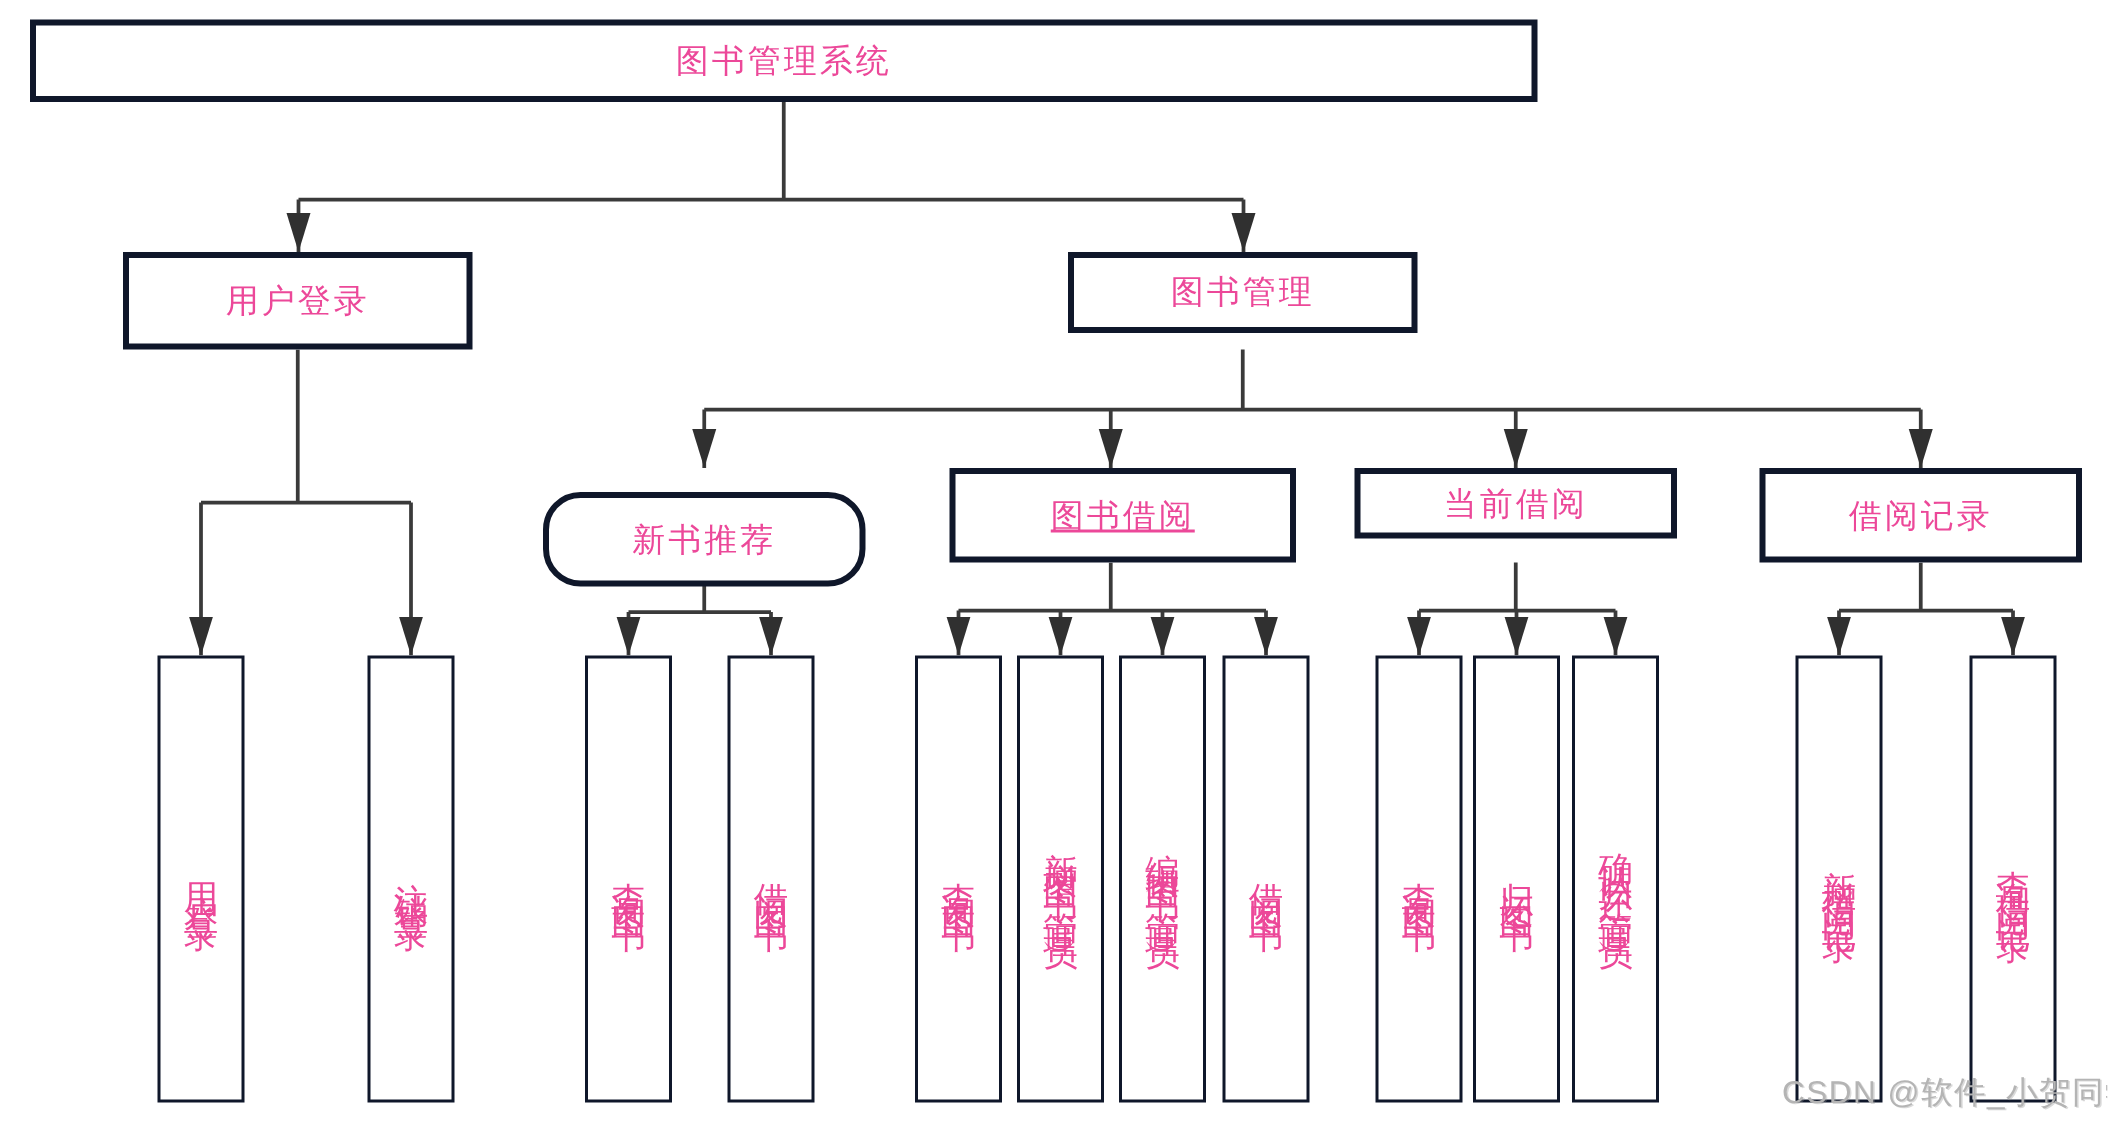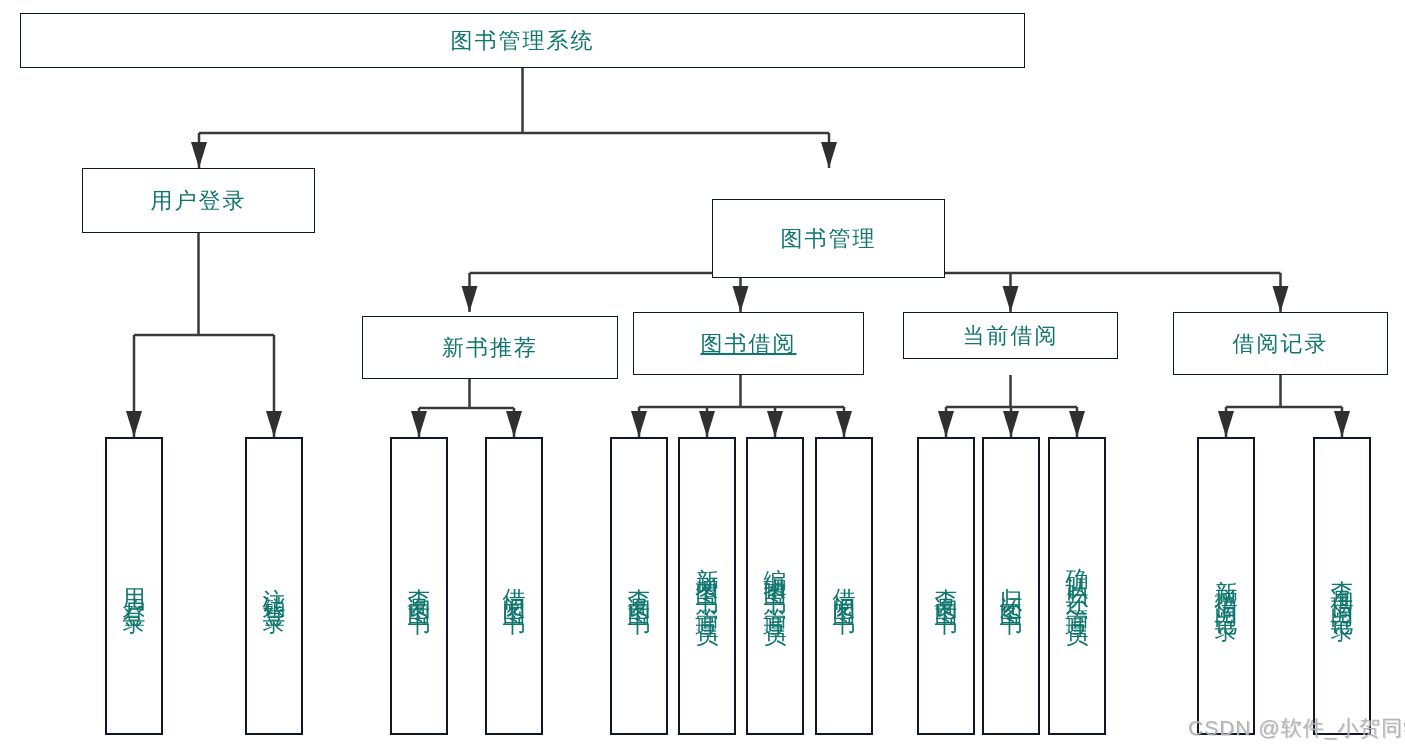--- a/index.html
+++ b/index.html
@@ -11,22 +11,22 @@
     overflow: hidden;
     font-family: "Liberation Sans", "DejaVu Sans", sans-serif;
   }
   .wires { position: absolute; left: 0; top: 0; z-index: 1; }
   .ln { stroke: #3a3a3a; stroke-width: 2.5; fill: none; }
   .node {
     position: absolute;
     z-index: 2;
     box-sizing: border-box;
     background: #ffffff;
-    border: 1px solid #0f172a;
-    color: #0f766e;
+    border: 4px solid #0f172a;
+    color: #ec4899;
     display: flex;
     align-items: center;
     justify-content: center;
     text-align: center;
   }
   .h-node { font-size: 22px; letter-spacing: 2px; }
   .v-node {
     writing-mode: vertical-lr;
     text-orientation: mixed;
     font-size: 23px;
@@ -89,23 +89,23 @@
     <line class="ln" x1="1077" y1="407" x2="1077" y2="437" marker-end="url(#arw)"></line>
 
     <path class="ln" d="M1280.5,375 V407 M1226,407 H1342"></path>
     <line class="ln" x1="1226" y1="407" x2="1226" y2="437" marker-end="url(#arw)"></line>
     <line class="ln" x1="1342" y1="407" x2="1342" y2="437" marker-end="url(#arw)"></line>
   </svg>
 
   <div class="node h-node" style="left:20px; top:13px; width:1005px; height:55px;">图书管理系统</div>
 
   <div class="node h-node" style="left:82px; top:168px; width:233px; height:65px;">用户登录</div>
-  <div class="node h-node" style="left:712px; top:168px; width:233px; height:79px;margin-top:31px;">图书管理</div>
+  <div class="node h-node" style="left:712px; top:168px; width:233px; height:54px;">图书管理</div>
 
-  <div class="node h-node" style="left:362px; top:316px; width:256px; height:63px;">新书推荐</div>
+  <div class="node h-node" style="left:362px; top:328px; width:215px; height:63px;border-radius:25px;">新书推荐</div>
   <div class="node h-node" style="left:633px; top:312px; width:231px; height:63px;text-decoration:underline;">图书借阅</div>
   <div class="node h-node" style="left:903px; top:312px; width:215px; height:47px;">当前借阅</div>
   <div class="node h-node" style="left:1173px; top:312px; width:215px; height:63px;">借阅记录</div>
 
   <div class="node v-node leaf" style="left:105px;">用户登录</div>
   <div class="node v-node leaf" style="left:245px;">注销登录</div>
 
   <div class="node v-node leaf" style="left:390px;">查询图书</div>
   <div class="node v-node leaf" style="left:485px;">借阅图书</div>
 

